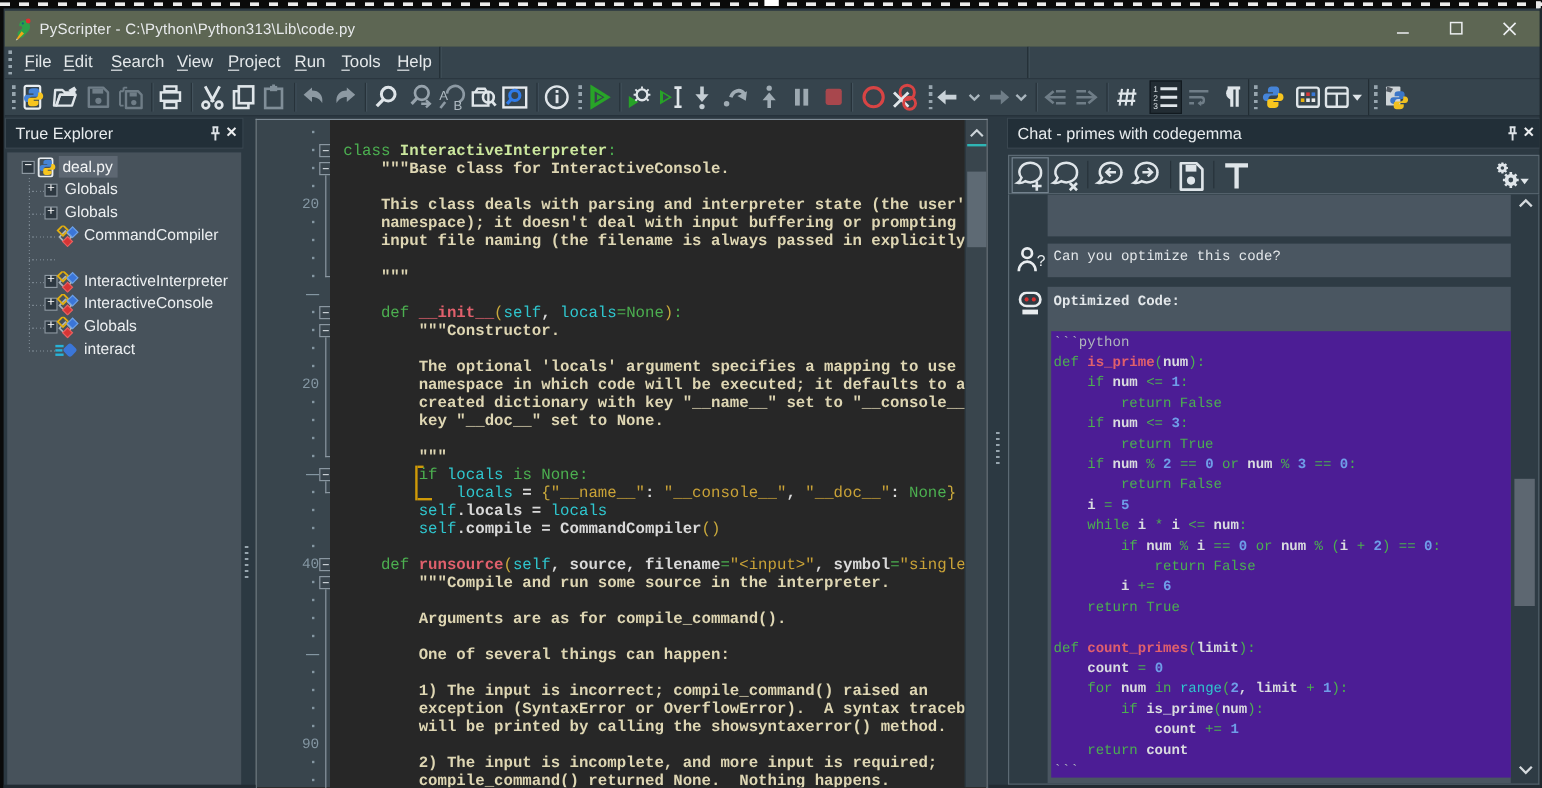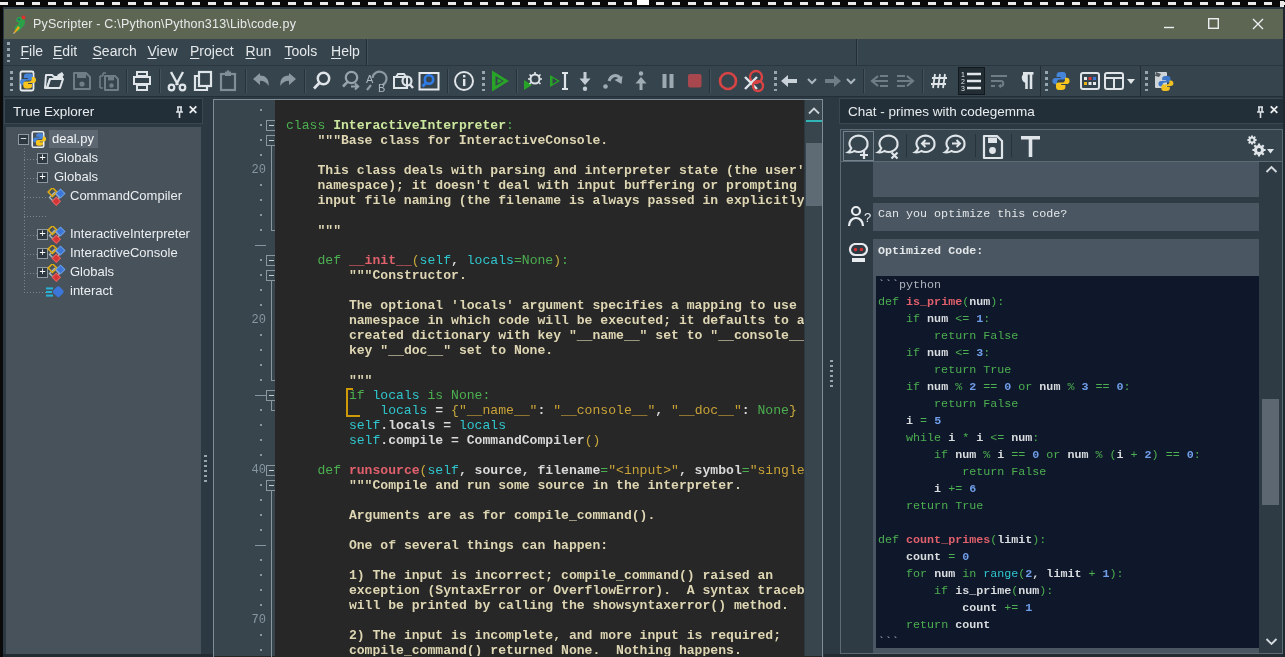--- a/index.html
+++ b/index.html
@@ -60,21 +60,21 @@
 .vgrip{position:absolute;width:3px;height:30px;background:repeating-linear-gradient(180deg,#97a5ae 0 2px,transparent 2px 5px)}
 
 #chath{position:absolute;left:839px;top:98px;width:445px;height:26px;background:#222f38;border:1px solid #3a4750}
 #chath .t{position:absolute;left:8px;top:5px;font-size:13.5px;color:#e8ecee}
 #chattb{position:absolute;left:840px;top:129px;width:443px;height:33px;background:#36444d;border:1px solid #5c6a74}
 .cbi{position:absolute;top:2px}
 .csep{position:absolute;top:4px;width:1px;height:23px;background:#27323a}
 #chatbody{position:absolute;left:840px;top:162px;width:443px;height:492px;background:#2e3b44;border:1px solid #5c6a74;border-top:none;overflow:hidden}
 .msg{position:absolute;left:32px;width:386px;background:#4a5661}
 .chtxt{position:absolute;white-space:pre;font:11.7px "Liberation Mono",monospace;color:#e3e7ea;line-height:17px}
-#ccode{position:absolute;left:35px;top:114px;width:383px;height:372px;background:#0f172a;overflow:hidden}
+#ccode{position:absolute;left:35px;top:114px;width:383px;height:372px;background:#4c1d95;overflow:hidden}
 #ccodepre{position:absolute;left:2px;top:1px;white-space:pre;font:11.7px "Liberation Mono",monospace;font-weight:bold}
 .cl{height:17px;line-height:17px;color:#d9dcdf;white-space:pre}
 .cl .k{color:#4caf50;font-weight:normal}
 .cl .c{color:#2fc6ce;font-weight:normal}
 .cl .d{color:#e0606c}
 .cl .i{color:#d9dcdf}
 .cl .n{color:#6f9de8}
 .cl .g{color:#aeb6bc;font-weight:normal}
 #csbthumb{position:absolute;left:421px;top:237px;width:17px;height:106px;background:#5d6771}
 </style></head>
@@ -516,21 +516,21 @@
         <div class="lnum" style="top:360px">40</div>
         <div class="ldot" style="top:381px"></div>
         <div class="ldot" style="top:396px"></div>
         <div class="ldot" style="top:411px"></div>
         <div class="ldot" style="top:426px"></div>
         <div class="ldash" style="top:442px"></div>
         <div class="ldot" style="top:456px"></div>
         <div class="ldot" style="top:471px"></div>
         <div class="ldot" style="top:486px"></div>
         <div class="ldot" style="top:501px"></div>
-        <div class="lnum" style="top:510px">70</div>
+        <div class="lnum" style="top:510px">90</div>
         <div class="ldot" style="top:531px"></div>
         <div class="ldot" style="top:546px"></div>
         <div class="fbox" style="top:17px">
           <span></span>
         </div>
         <div class="fbox" style="top:32px">
           <span></span>
         </div>
         <div class="fbox" style="top:152px">
           <span></span>

